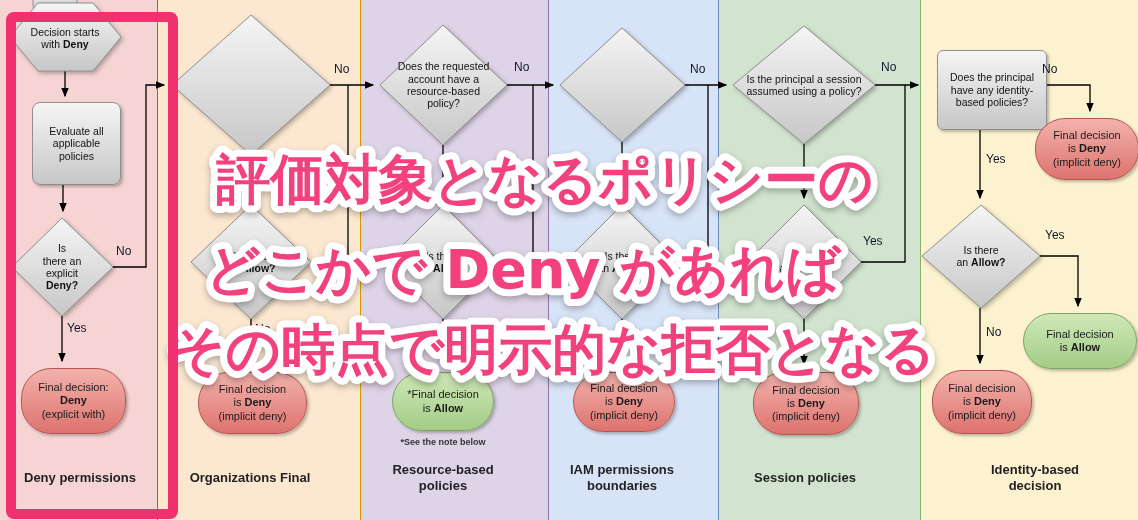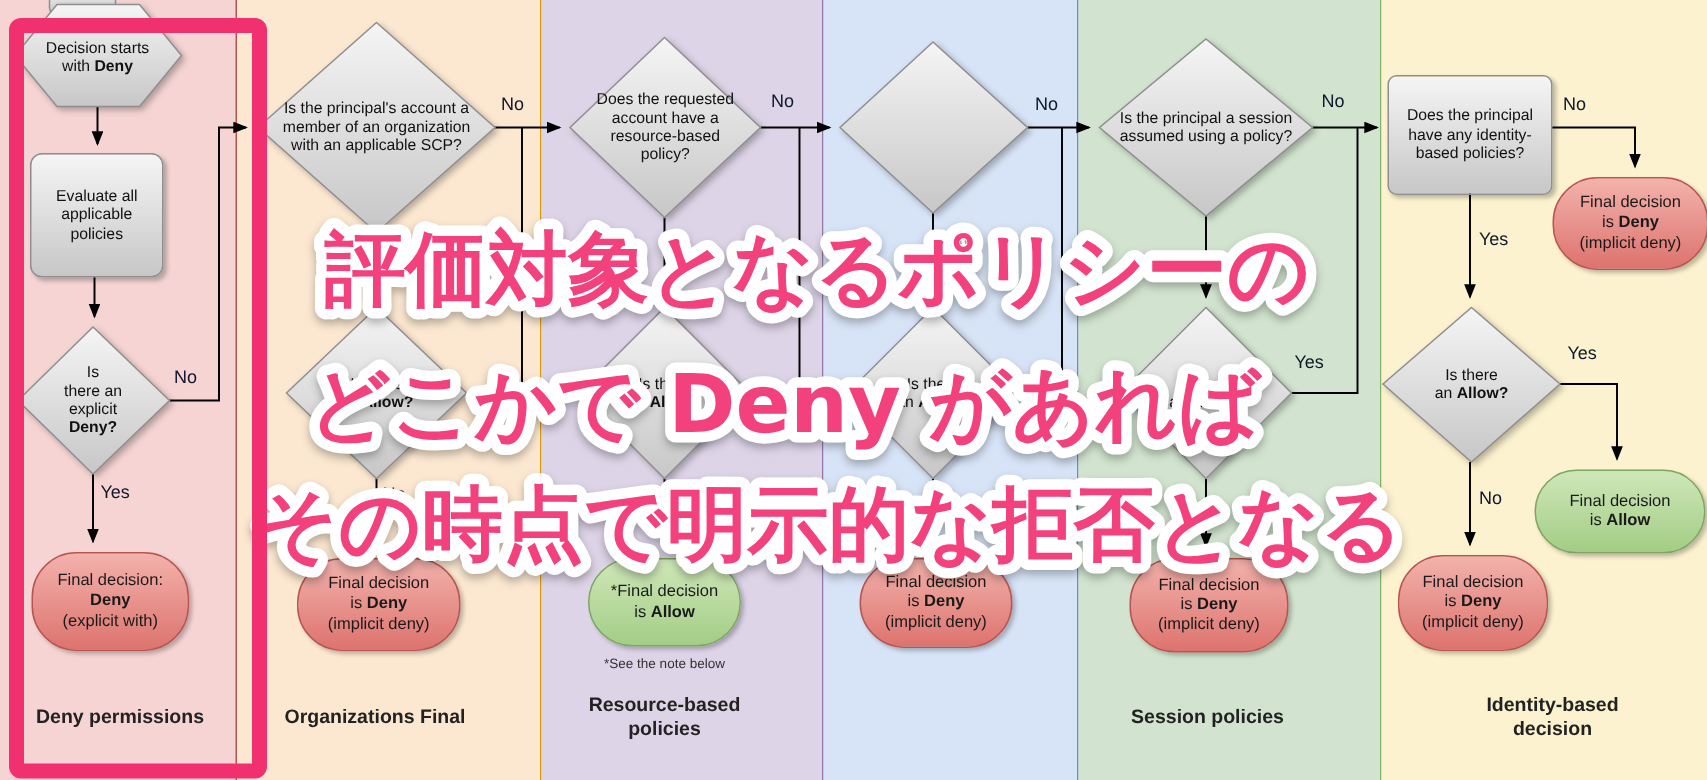--- a/index.html
+++ b/index.html
@@ -7,21 +7,21 @@
           font-family:"Liberation Sans","DejaVu Sans",sans-serif;}
   .band{position:absolute;top:0;height:520px;z-index:0;box-sizing:border-box;}
   svg.layer{position:absolute;left:0;top:0;z-index:1;}
   .sh{filter:drop-shadow(2px 2px 2px rgba(0,0,0,.28));}
   .shape-text{position:absolute;z-index:2;display:flex;flex-direction:column;
       justify-content:center;text-align:center;font-size:10.5px;line-height:1.18;color:#111;}
   .tl{display:block;}
   .grayrect{position:absolute;z-index:2;background:linear-gradient(#f5f5f5,#c7c7c7);
       border:1px solid #8f8f8f;box-shadow:2px 2px 3px rgba(0,0,0,.25);
       display:flex;flex-direction:column;align-items:center;justify-content:center;
-      text-align:center;font-size:10.5px;line-height:1.2;color:#111;}
+      text-align:center;font-size:10.5px;line-height:1.2;color:#111;margin-left:12px;}
   .oval{position:absolute;z-index:2;border-radius:30px;display:flex;flex-direction:column;
       align-items:center;justify-content:center;text-align:center;font-size:11px;line-height:1.2;
       color:#1a1a1a;box-shadow:2px 2px 3px rgba(0,0,0,.25);}
   .oval.red{background:linear-gradient(#f3b2ac,#dd736e);border:1px solid #b85450;}
   .oval.green{background:linear-gradient(#cfe7b8,#a3cd86);border:1px solid #7ca65f;}
   .elabel{position:absolute;z-index:3;font-size:12px;color:#0f172a;}
   .collabel{position:absolute;z-index:3;font-weight:bold;font-size:13px;color:#222;
       text-align:center;line-height:1.2;}
   .note{position:absolute;z-index:3;font-size:9px;color:#333;text-align:center;width:120px;}
   #overlay-svg{z-index:5;pointer-events:none;}
@@ -114,23 +114,20 @@
   </div>
   <div class="oval red" style="left:21px;top:368px;width:103px;height:64px;">
     <span class="tl">Final decision:</span>
     <b class="tl">Deny</b>
     <span class="tl">(explicit with)</span>
   </div>
   <div class="elabel" style="left:116px;top:244px;">No</div>
   <div class="elabel" style="left:67px;top:321px;">Yes</div>
   <div class="collabel" style="left:20px;top:470px;width:120px;">Deny permissions</div>
 
-  <div class="shape-text" style="left:181px;top:42px;width:140px;height:86px;">
-    <span>Is the principal's account a member of an organization with an applicable SCP?</span>
-  </div>
   <div class="shape-text" style="left:216px;top:242px;width:70px;height:40px;">
     <span class="tl">Is there</span>
     <span class="tl"><span>an </span><b>Allow?</b></span>
   </div>
   <div class="oval red" style="left:198px;top:372px;width:107px;height:60px;">
     <span class="tl">Final decision</span>
     <span class="tl"><span>is </span><b>Deny</b></span>
     <span class="tl">(implicit deny)</span>
   </div>
   <div class="elabel" style="left:334px;top:62px;">No</div>
@@ -141,34 +138,35 @@
     <span>Does the requested account have a resource-based policy?</span>
   </div>
   <div class="shape-text" style="left:408px;top:242px;width:70px;height:40px;">
     <span class="tl">Is there</span>
     <span class="tl"><span>an </span><b>Allow?</b></span>
   </div>
   <div class="oval green" style="left:392px;top:372px;width:100px;height:57px;">
     <span class="tl">*Final decision</span>
     <span class="tl"><span>is </span><b>Allow</b></span>
   </div>
-  <div class="note" style="left:383px;top:437px;">*See the note below</div>
+  <div class="note" style="left:383px;top:437px;font-weight:bold;">*See the note below</div>
   <div class="elabel" style="left:514px;top:60px;">No</div>
   <div class="collabel" style="left:383px;top:462px;width:120px;">Resource-based policies</div>
 
   <div class="shape-text" style="left:587px;top:242px;width:70px;height:40px;">
     <span class="tl">Is there</span>
     <span class="tl"><span>an </span><b>Allow?</b></span>
   </div>
   <div class="oval red" style="left:573px;top:372px;width:100px;height:58px;">
     <span class="tl">Final decision</span>
     <span class="tl"><span>is </span><b>Deny</b></span>
     <span class="tl">(implicit deny)</span>
   </div>
   <div class="elabel" style="left:690px;top:62px;">No</div>
+  <div class="collabel" style="left:552px;top:462px;width:140px;">IAM permissions boundaries</div>
 
   <div class="shape-text" style="left:740px;top:52px;width:128px;height:66px;">
     <span>Is the principal a session assumed using a policy?</span>
   </div>
   <div class="shape-text" style="left:769px;top:242px;width:70px;height:40px;">
     <span class="tl">Is there</span>
     <span class="tl"><span>an </span><b>Allow?</b></span>
   </div>
   <div class="oval red" style="left:753px;top:372px;width:104px;height:61px;">
     <span class="tl">Final decision</span>

